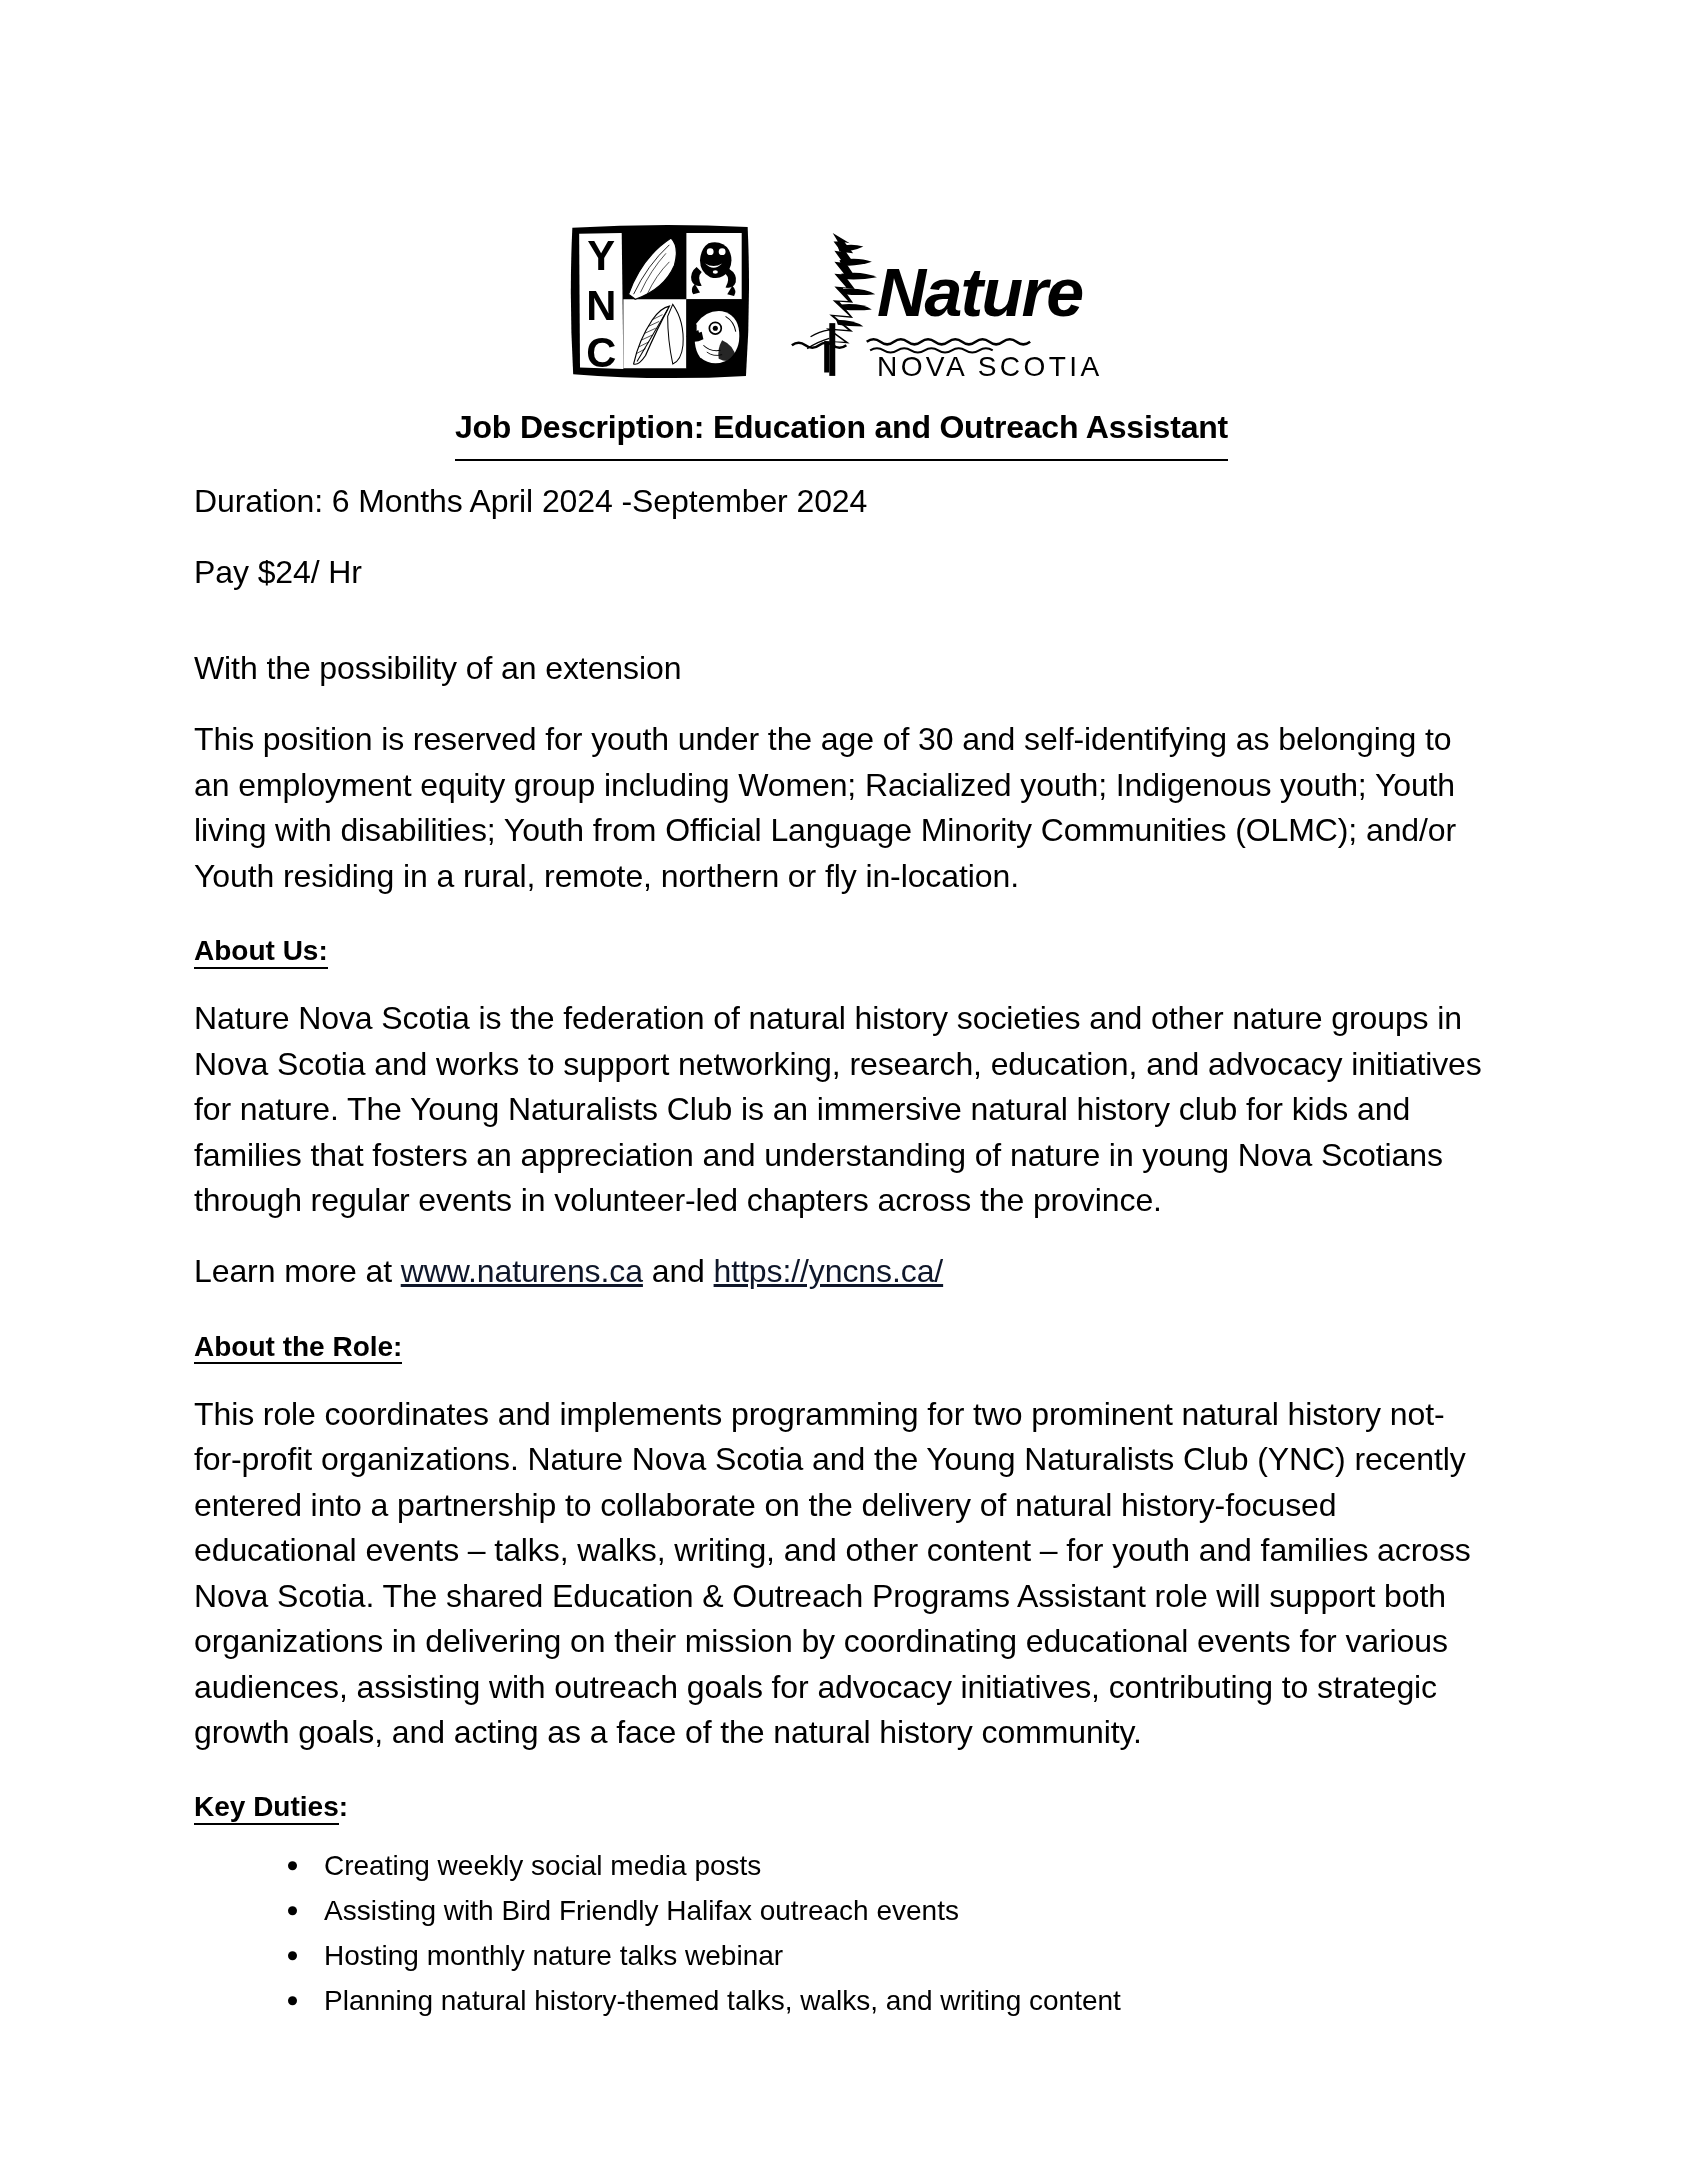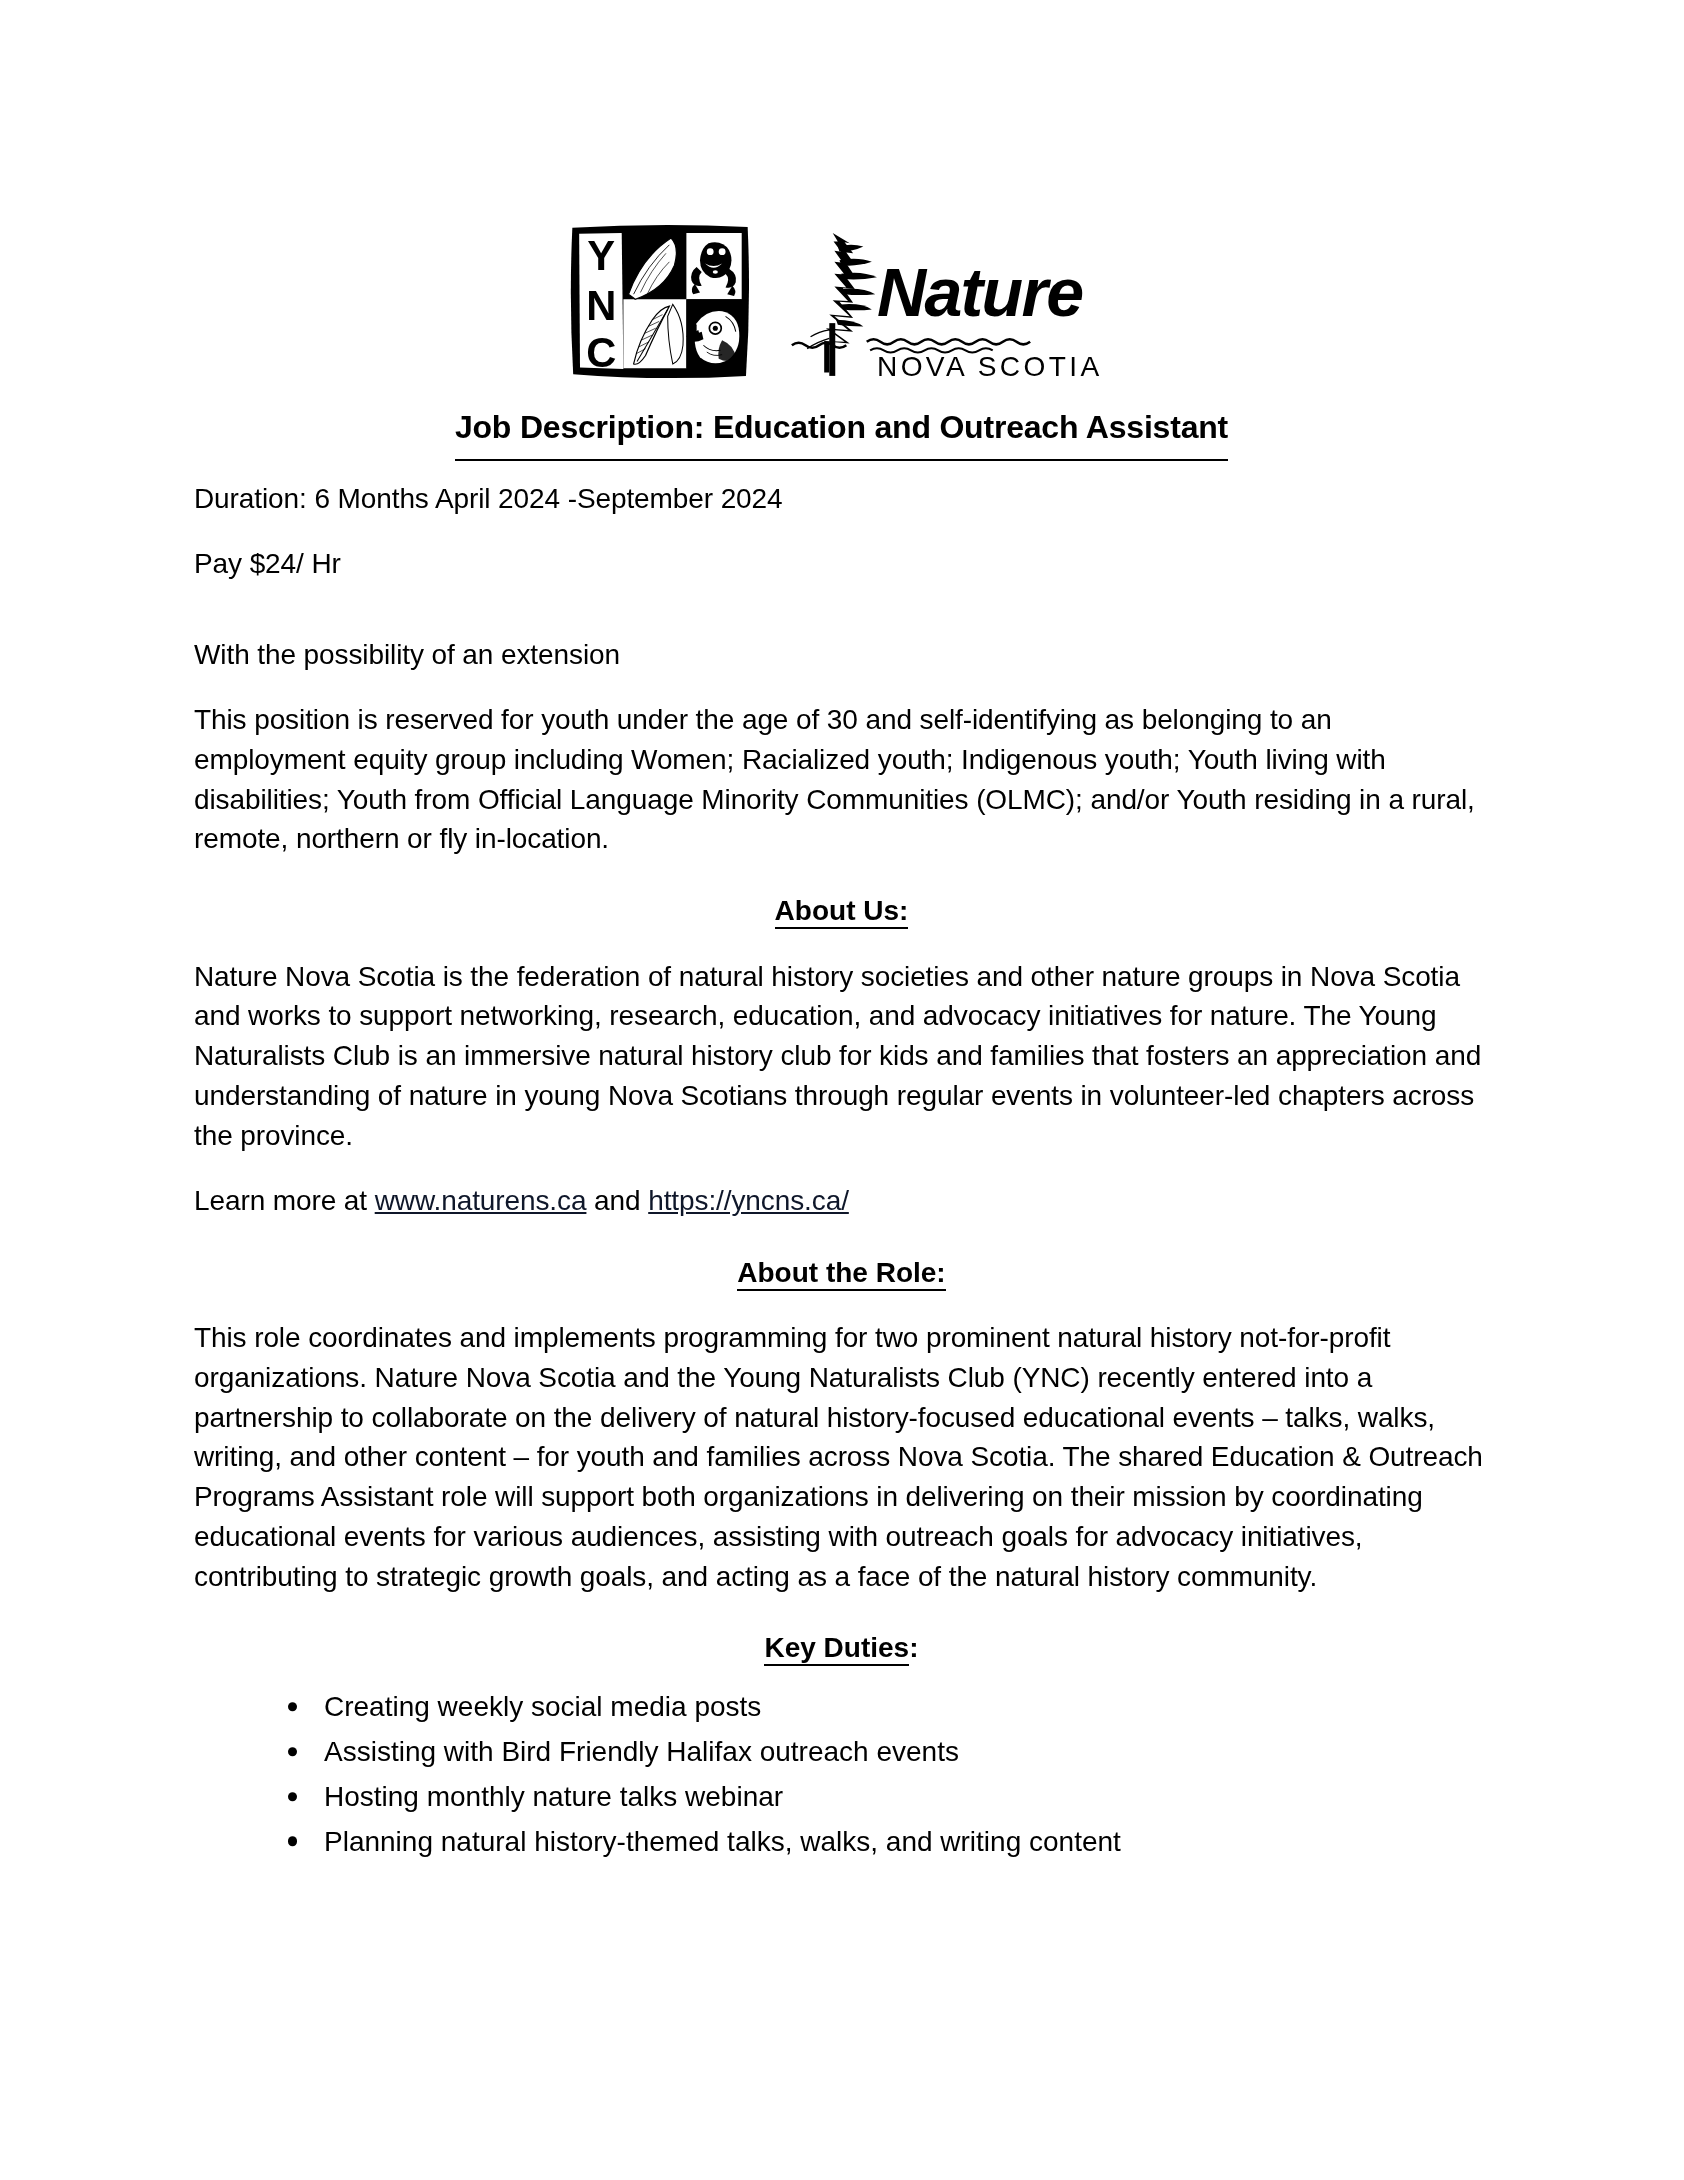--- a/index.html
+++ b/index.html
@@ -67,36 +67,35 @@
     letter-spacing: -0.2px;
     line-height: 1.25;
   }
   .doc-title span {
     border-bottom: 2.6px solid #000;
     padding-bottom: 14px;
   }
 
   
   .para {
-    font-size: 28px;
+    font-size: 32px;
     line-height: 1.42;
     margin: 0;
     padding: 0;
     letter-spacing: -0.1px;
   }
 
   .gap-sm { height: 25.6px; }
   .gap-md { height: 32px; }
 
   .section-head {
     font-size: 28px;
     font-weight: bold;
     line-height: 1.42;
     margin: 0;
-    text-align: center;
   }
   .section-head span.u {
     border-bottom: 2.6px solid #000;
     padding-bottom: 0.9px;
   }
 
   a.doclink {
     color: #0f172a;
     text-decoration: underline;
     text-underline-offset: 1.7px;

